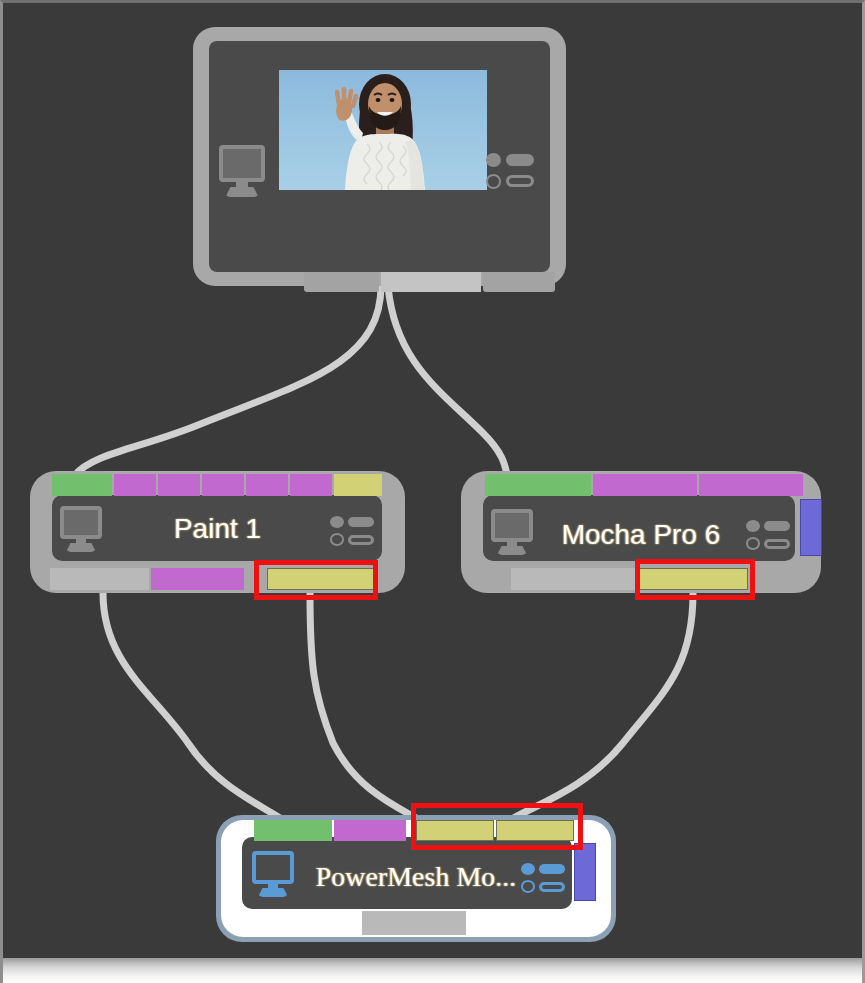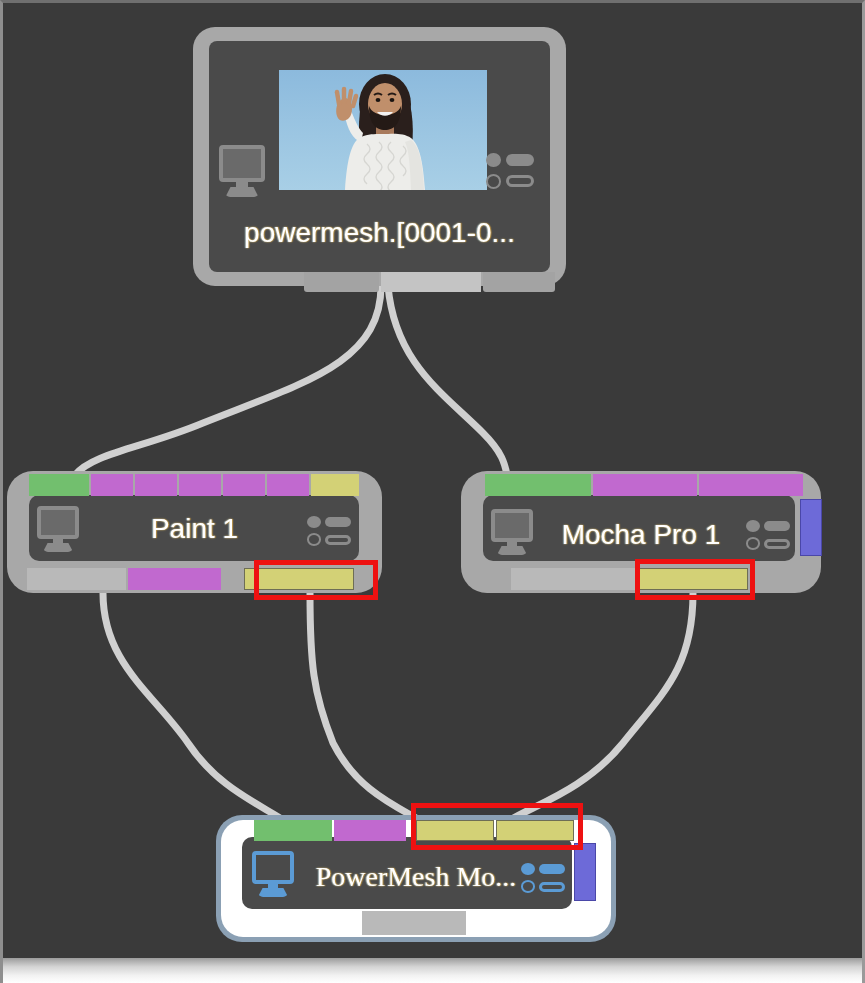--- a/index.html
+++ b/index.html
@@ -261,28 +261,27 @@
         <div class="set-row r1">
           <div class="set-dot"></div>
           <div class="set-bar"></div>
         </div>
         <div class="set-row r2">
           <div class="set-dot"></div>
           <div class="set-bar"></div>
         </div>
       </div>
 
-      <div class="node-title" style="top:190px; font-size:28px;">powermesh.[0001-0...</div>
 
       <div class="port darkgrey" style="left:111px; top:245px; width:75px; height:20px; border-radius:0 0 3px 3px;"></div>
       <div class="port lightgrey" style="left:188px; top:245px; width:100px; height:20px;"></div>
       <div class="port darkgrey" style="left:290px; top:245px; width:72px; height:20px; border-radius:0 0 3px 3px;"></div>
     </div>
 
-    <div class="node" style="left:4px; top:468px; width:375px; height:122px;">
+    <div class="node" style="left:27px; top:468px; width:375px; height:122px;">
       <div class="node-shell" style="border-radius:26px;"></div>
       <div class="node-body" style="left:22px; top:24px; width:330px; height:66px;"></div>
 
       <div class="port green" style="left:22px;  top:3px; width:60px; height:22px;"></div>
       <div class="port purple" style="left:84px;  top:3px; width:42px; height:22px;"></div>
       <div class="port purple" style="left:128px; top:3px; width:42px; height:22px;"></div>
       <div class="port purple" style="left:172px; top:3px; width:42px; height:22px;"></div>
       <div class="port purple" style="left:216px; top:3px; width:42px; height:22px;"></div>
       <div class="port purple" style="left:260px; top:3px; width:42px; height:22px;"></div>
       <div class="port yellow" style="left:304px; top:3px; width:48px; height:22px;"></div>
@@ -321,21 +320,21 @@
       <div class="port green" style="left:24px;  top:3px; width:106px; height:22px;"></div>
       <div class="port purple" style="left:132px; top:3px; width:104px; height:22px;"></div>
       <div class="port purple" style="left:238px; top:3px; width:104px; height:22px;"></div>
 
       <div class="mon-icon" style="left:30px; top:38px; width:42px; height:46px;">
         <div class="mon-screen"></div>
         <div class="mon-neck"></div>
         <div class="mon-base"></div>
       </div>
 
-      <div class="node-title" style="top:48px; font-size:28px;">Mocha Pro 1</div>
+      <div class="node-title" style="top:48px; font-size:28px;">Mocha Pro 6</div>
 
       <div class="set-icon" style="left:285px; top:48px; width:44px; height:32px;">
         <div class="set-row r1">
           <div class="set-dot"></div>
           <div class="set-bar"></div>
         </div>
         <div class="set-row r2">
           <div class="set-dot"></div>
           <div class="set-bar"></div>
         </div>

